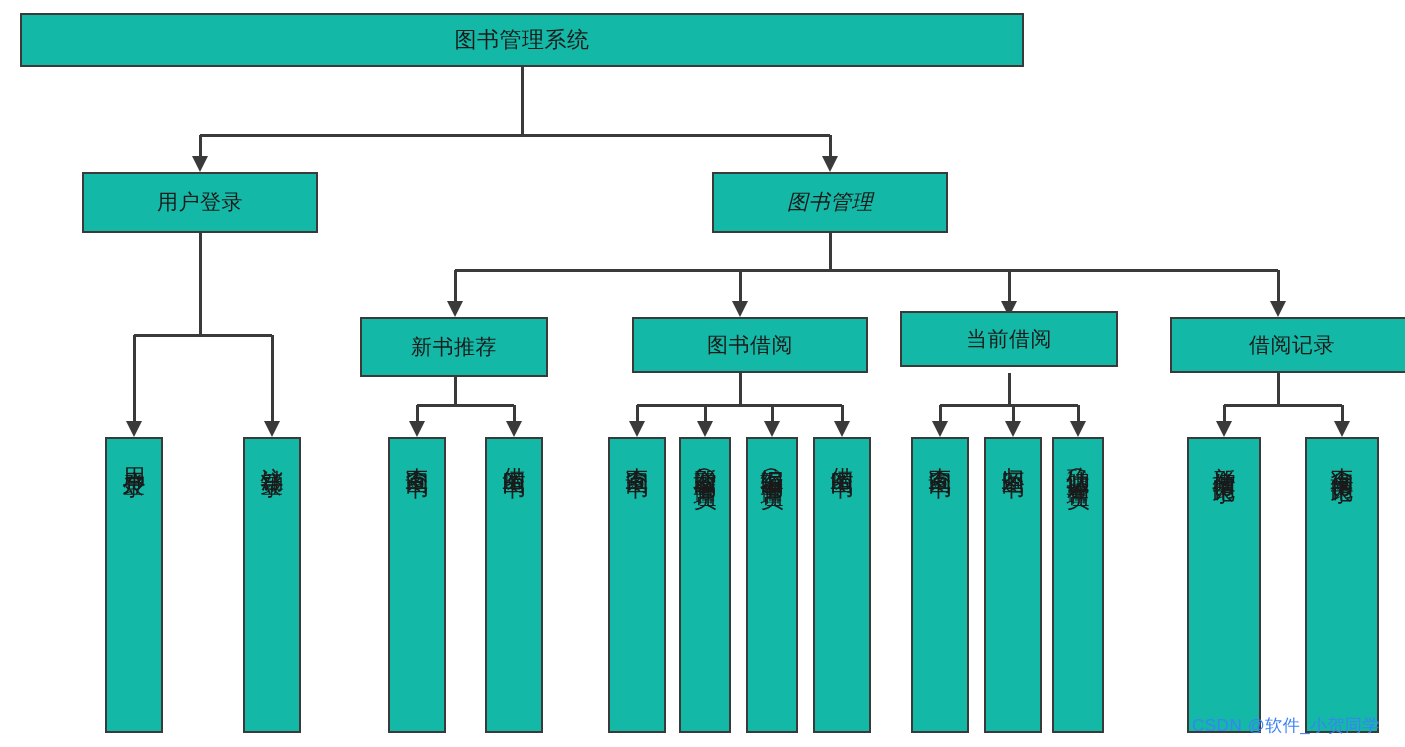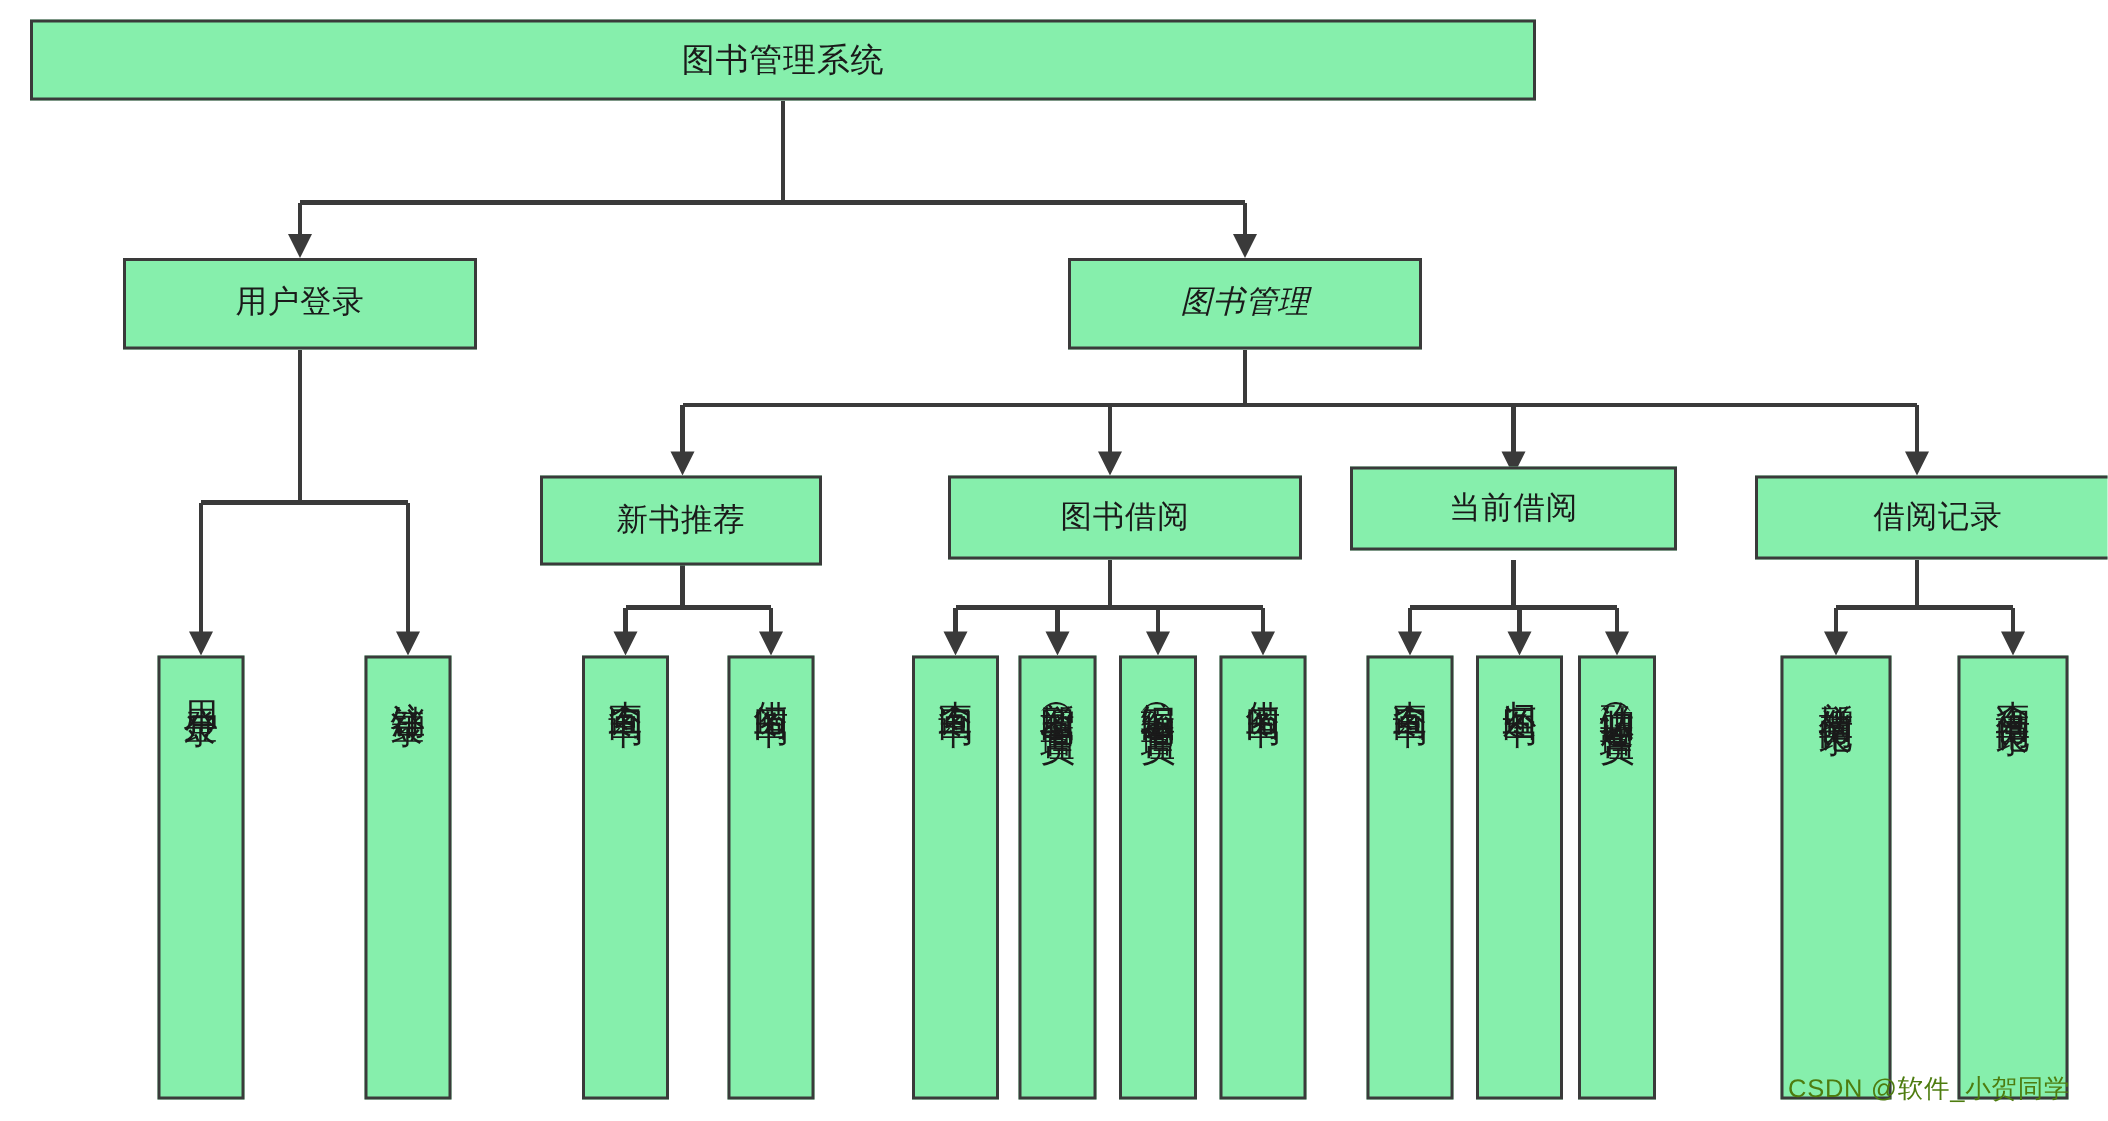--- a/index.html
+++ b/index.html
@@ -24,21 +24,21 @@
     left: 0;
     top: 0;
     width: 1405px;
     height: 747px;
     pointer-events: none;
   }
   .node {
     position: absolute;
     box-sizing: border-box;
     border: 2px solid #3a3a3a;
-    background: #86efac;
+    background: #14b8a6;
     display: flex;
     align-items: center;
     justify-content: center;
     color: #1a1a1a;
   }
   .node .lbl {
     display: block;
     text-align: center;
     line-height: 1.18;
     letter-spacing: 0.5px;
@@ -58,21 +58,21 @@
   .node.v .lbl {
     writing-mode: vertical-rl;
     text-orientation: upright;
     font-size: 23px;
     letter-spacing: 3px;
     line-height: 1;
   }
   .watermark {
     position: absolute;
     font-size: 17px;
-    color: #4d7c0f;
+    color: #3b82f6;
     white-space: nowrap;
     letter-spacing: 0.5px;
   }
 </style>
 </head>
 <body>
 
 <div id="diagram">
 
   <svg id="edges" viewBox="0 0 1405 747" width="1405" height="747">

